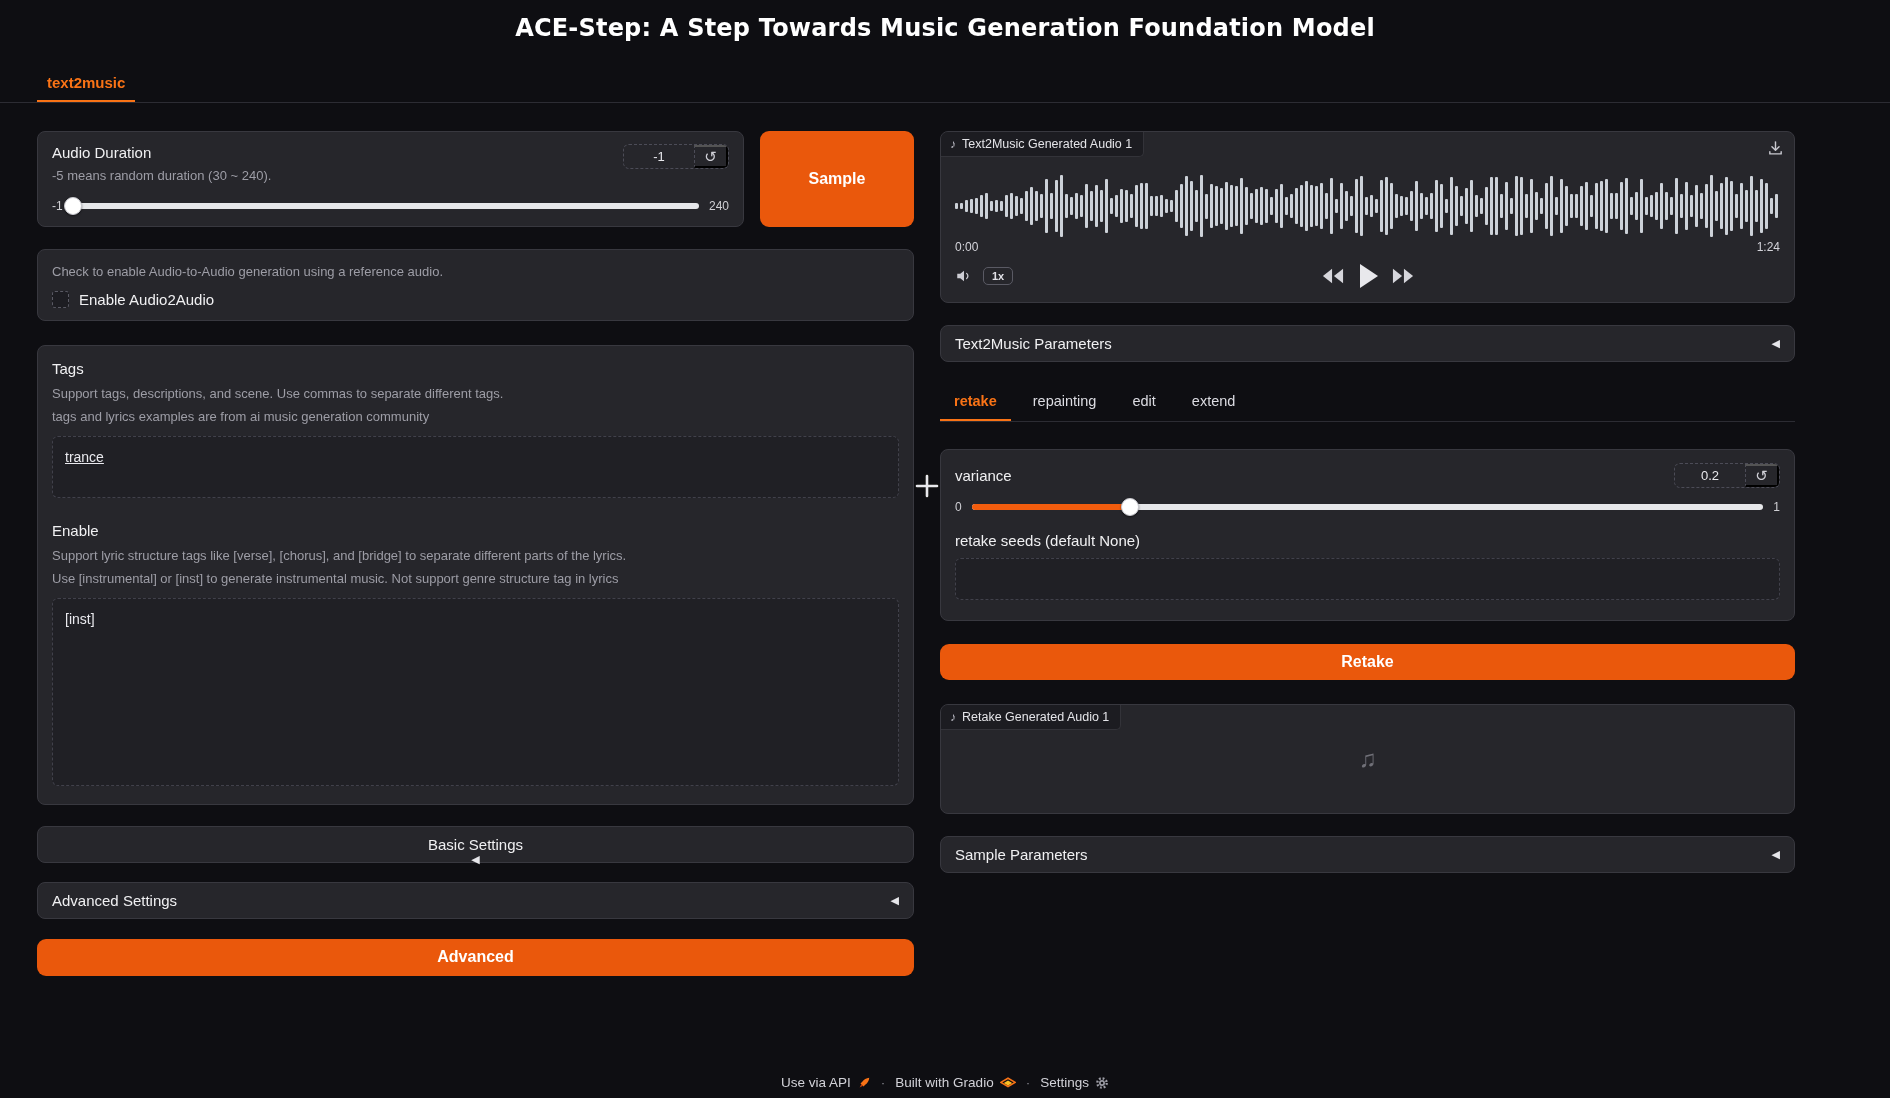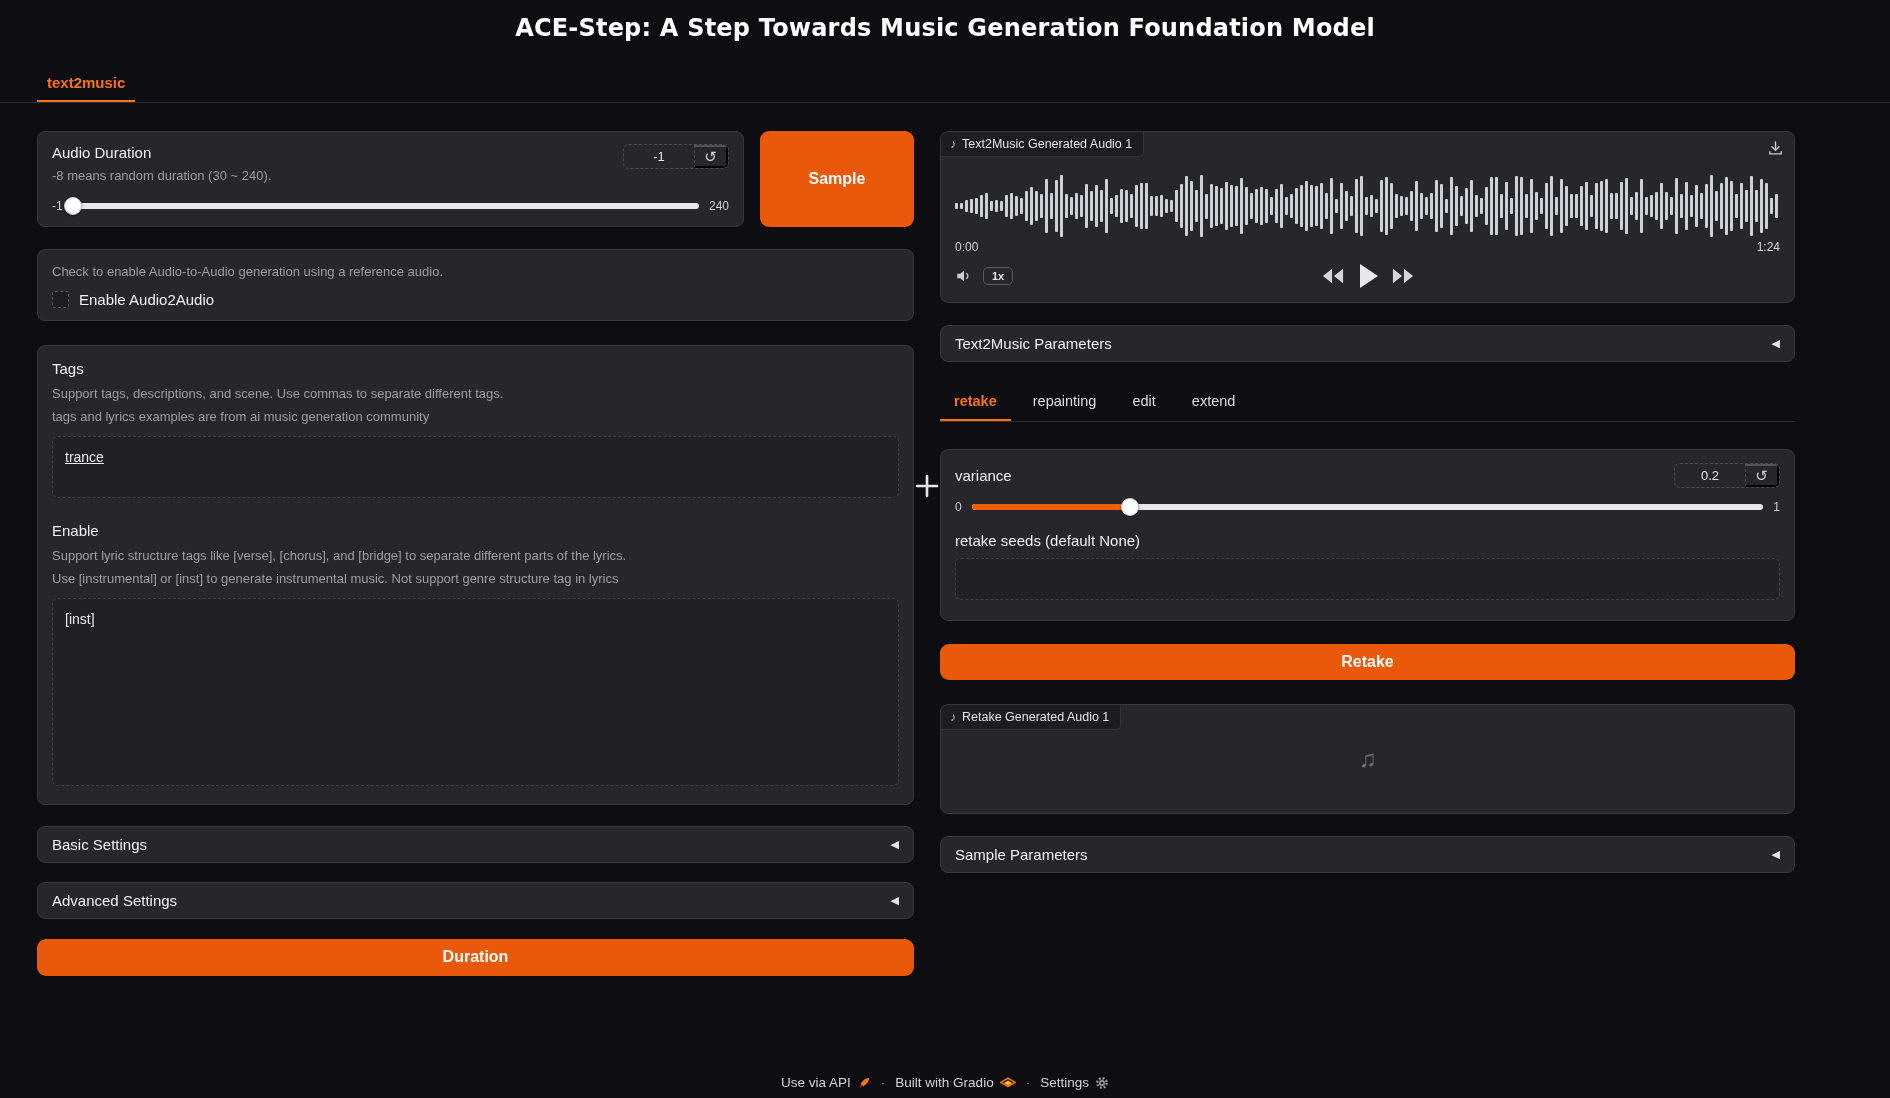--- a/index.html
+++ b/index.html
@@ -126,21 +126,21 @@
 
 <div class="main">
 
   <div class="col-left">
 
     <div style="display:flex; gap:16px;">
       <div class="panel" style="flex:1; padding:12px 14px 14px 14px; height:96px;">
         <div style="display:flex; justify-content:space-between; align-items:flex-start;">
           <div>
             <div class="block-label">Audio Duration</div>
-            <div class="info" style="margin-top:5px;">-8 means random duration (30 ~ 240).</div>
+            <div class="info" style="margin-top:5px;">-5 means random duration (30 ~ 240).</div>
           </div>
           <div class="numwrap">
             <input value="-1" style="">
             <button class="reset-btn">↺</button>
           </div>
         </div>
         <div class="slider-row" style="margin-top:13px;">
           <span class="slider-minmax">-1</span>
           <div class="slider-track">
             <div class="slider-fill" id="dur-fill" style="width: 0%;"></div>
@@ -165,30 +165,30 @@
       <div class="info" style="margin-top:7px;">Support tags, descriptions, and scene. Use commas to separate different tags.</div>
       <div class="info" style="margin-top:4px;">tags and lyrics examples are from ai music generation community</div>
       <textarea class="textbox" style="margin-top: 9px; height: 62px; text-decoration: underline;">trance</textarea>
 
       <div class="block-label" style="margin-top:20px;">Enable</div>
       <div class="info" style="margin-top:7px;">Support lyric structure tags like [verse], [chorus], and [bridge] to separate different parts of the lyrics.</div>
       <div class="info" style="margin-top:4px;">Use [instrumental] or [inst] to generate instrumental music. Not support genre structure tag in lyrics</div>
       <textarea class="textbox" style="margin-top: 9px; height: 188px;">[inst]</textarea>
     </div>
 
-    <div class="panel accordion" style="margin-top:21px;">
+    <div class="panel accordion" style="margin-top:21px;flex-direction:column;">
       <span class="block-label">Basic Settings</span>
       <span class="arrow">◀</span>
     </div>
     <div class="panel accordion" style="margin-top:19px;">
       <span class="block-label">Advanced Settings</span>
       <span class="arrow">◀</span>
     </div>
 
-    <button class="btn-orange" style="width:100%; height:37px; margin-top:20px;">Duration</button>
+    <button class="btn-orange" style="width:100%; height:37px; margin-top:20px;">Advanced</button>
   </div>
 
   <div class="col-right">
 
     <div class="panel" style="position:relative; padding:10px 14px 12px 14px; height:172px;">
       <div class="audio-chip">
         <span class="note-icon">♪</span>
         <span>Text2Music Generated Audio 1</span>
       </div>
       <div class="download-btn">

